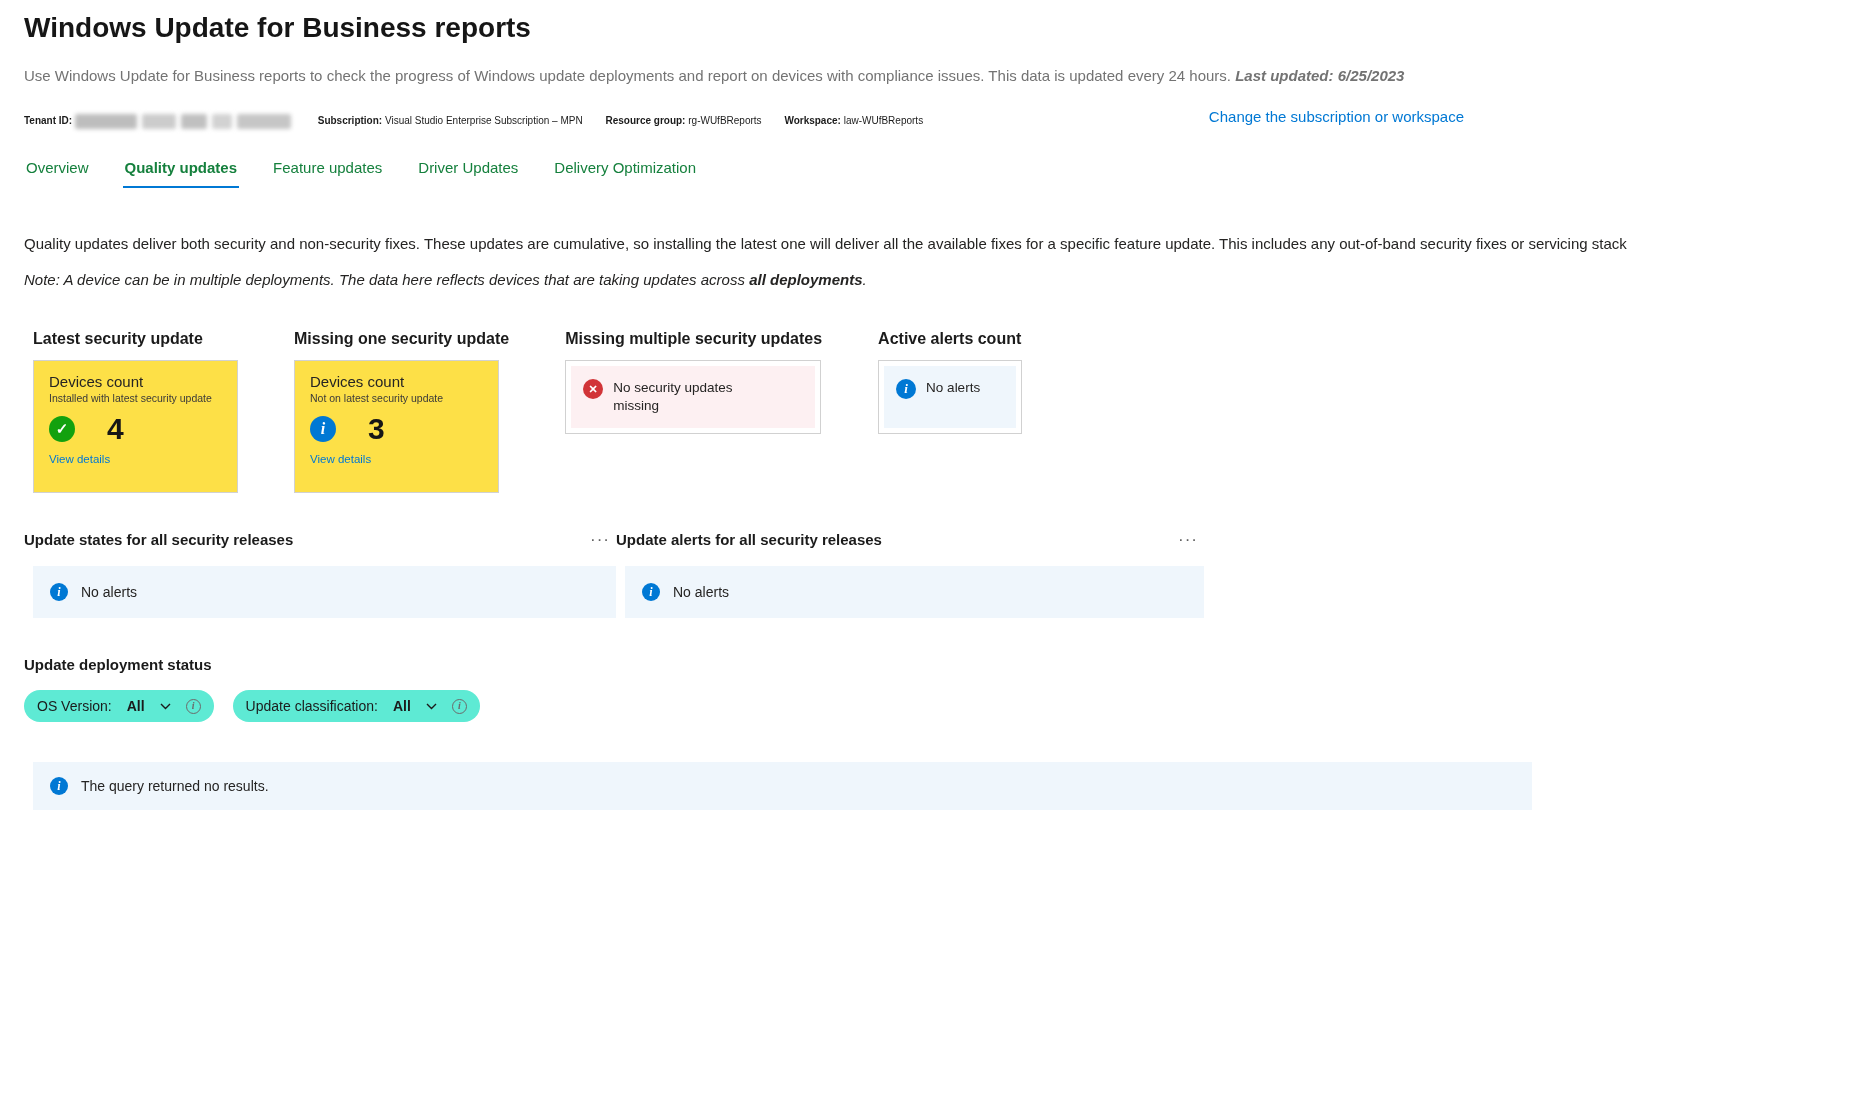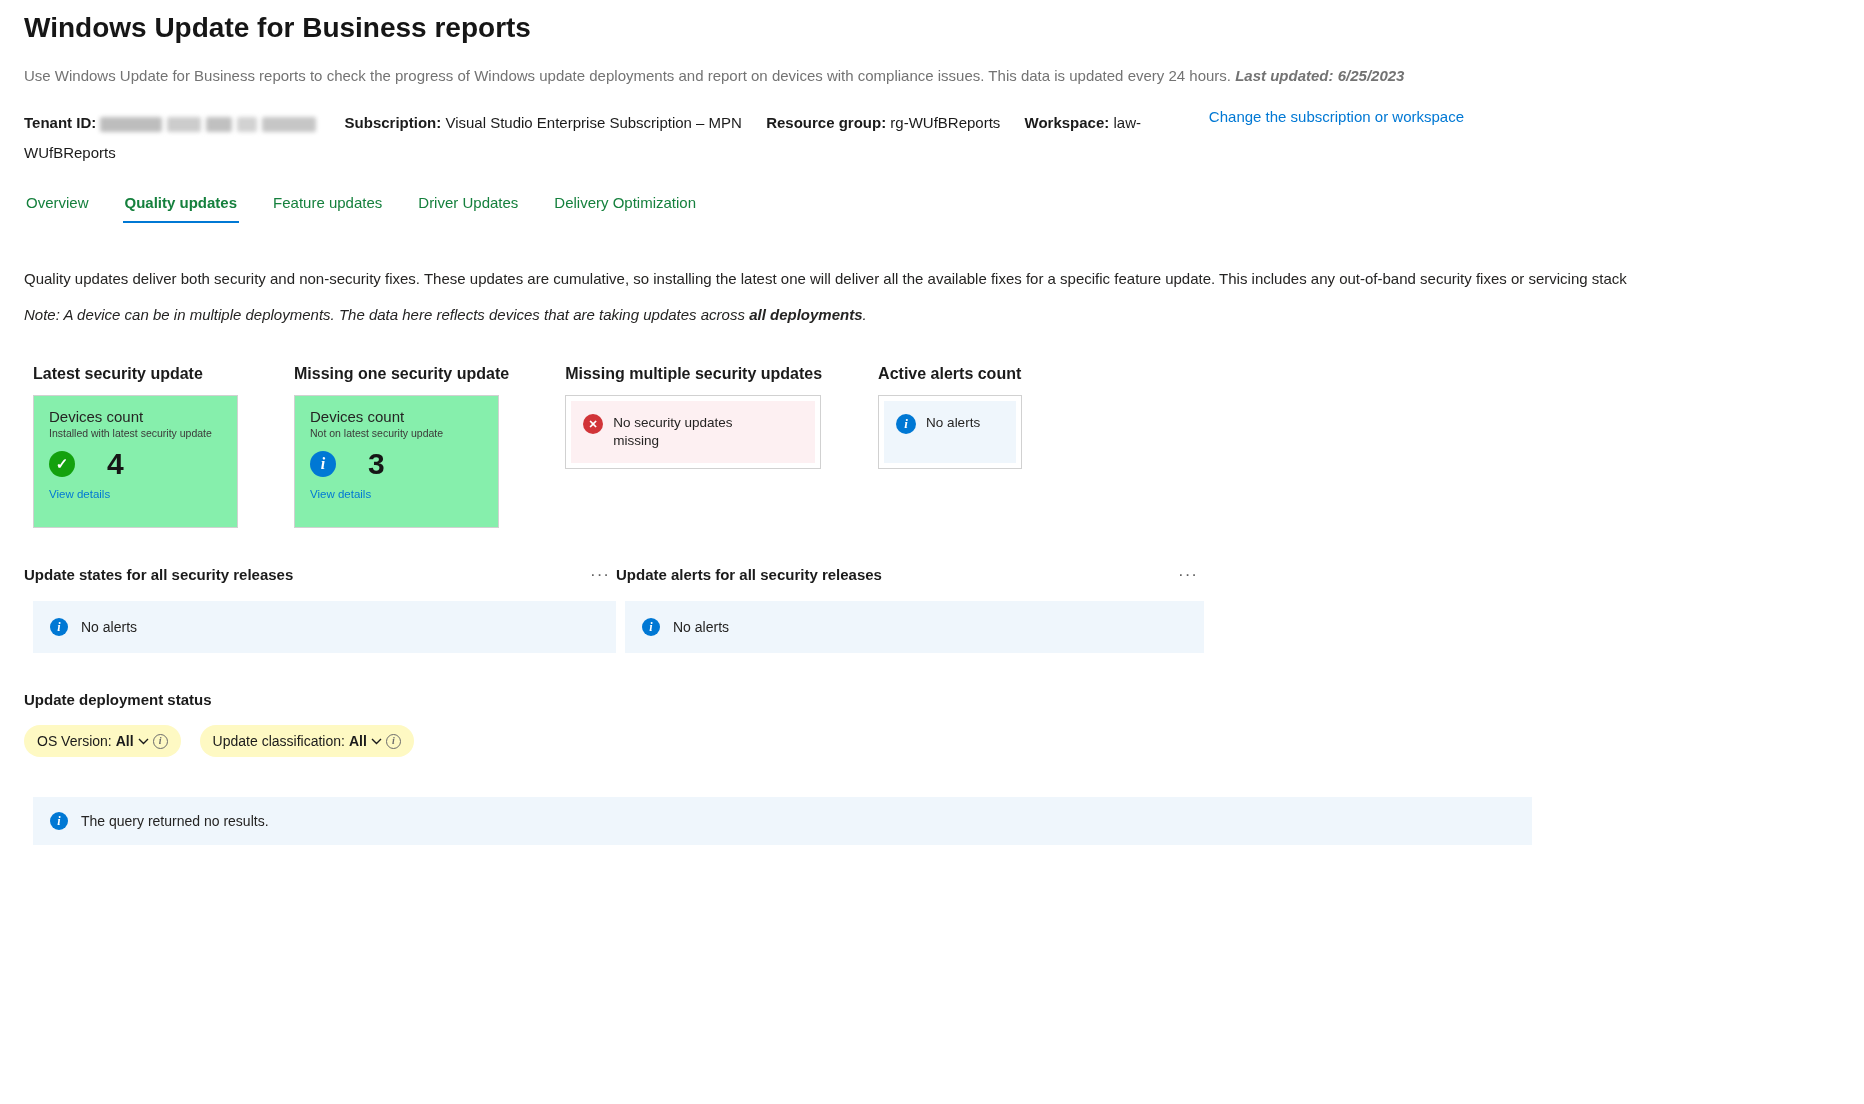--- a/index.html
+++ b/index.html
@@ -14,21 +14,21 @@
   }
   .page { padding: 12px 0 12px 24px; }
 
   
   .page-title { font-size: 28px; font-weight: 700; margin: 0 0 22px 0; color: #161616; }
   .description { font-size: 15px; line-height: 20px; white-space: nowrap; overflow: hidden; color: #737373; }
   .last-updated { font-weight: 700; font-style: italic; }
 
   
   .meta-row { display: flex; justify-content: space-between; align-items: flex-start; width: 1440px; margin-top: 22px; }
-  .meta-left { max-width: 1140px; font-size: 15px; line-height: 30px; }
+  .meta-left { max-width: 1140px; font-size: 10px; line-height: 25px; }
   .meta-item { margin-right: 20px; }
   .meta-label { font-weight: 700; }
   .redacted { display: inline-flex; gap: 5px; filter: blur(2px); vertical-align: middle; margin-right: 4px; }
   .redacted i { display: inline-block; height: 15px; border-radius: 2px; background: #c4c4c4; }
   .redacted i:nth-child(1){ width: 62px; background:#bdbdbd; }
   .redacted i:nth-child(2){ width: 34px; background:#cccccc; }
   .redacted i:nth-child(3){ width: 26px; background:#c0c0c0; }
   .redacted i:nth-child(4){ width: 20px; background:#d2d2d2; }
   .redacted i:nth-child(5){ width: 54px; background:#c6c6c6; }
   .text-link { color: #0078d4; text-decoration: none; font-size: 15px; cursor: pointer; white-space: nowrap; }
@@ -39,21 +39,21 @@
   .tab.active { font-weight: 700; border-bottom: 2px solid #0078d4; }
 
   
   .intro-paragraph { margin-top: 46px; font-size: 15px; line-height: 20px; white-space: nowrap; overflow: hidden; color: #252423; }
   .intro-note { margin-top: 17px; font-size: 15px; font-style: italic; color: #252423; }
   .intro-note b { font-weight: 700; }
 
   
   .cards-row { display: flex; gap: 56px; margin-top: 42px; margin-left: 9px; align-items: flex-start; }
   .card-col h3 { font-size: 16px; font-weight: 700; margin: 0 0 12px 0; color: #1b1b1b; }
-  .metric-card { width: 205px; height: 133px; border: 1px solid #d1d1d1; background: #86efac; padding: 12px 15px; }
+  .metric-card { width: 205px; height: 133px; border: 1px solid #d1d1d1; background: #fde047; padding: 12px 15px; }
   .metric-label { font-size: 15px; color: #252423; }
   .metric-sub { font-size: 10.5px; color: #3b3a39; margin-top: 2px; }
   .metric-row { display: flex; align-items: center; gap: 32px; margin-top: 8px; }
   .metric-value { font-size: 30px; font-weight: 600; color: #161616; }
   .view-link { font-size: 11.5px; color: #0078d4; text-decoration: none; display: inline-block; margin-top: 7px; cursor: pointer; }
 
   .alert-card { border: 1px solid #d1d1d1; background: #fff; padding: 5px; width: 256px; }
   .alert-card.small { width: 144px; }
   .alert-inner { display: flex; gap: 10px; align-items: flex-start; padding: 13px 12px; font-size: 13.5px; line-height: 18px; color: #252423; min-height: 62px; }
   .alert-inner.error-bg { background: #fdf0f2; }
@@ -80,21 +80,21 @@
   .section-col { width: 592px; }
   .section-col.right { width: 588px; }
   .section-title-row { display: flex; justify-content: space-between; align-items: center; }
   .section-title-row h3 { font-size: 15px; font-weight: 700; margin: 0; color: #1b1b1b; }
   .more-btn { background: none; border: none; color: #616161; font-size: 17px; letter-spacing: 1px; cursor: pointer; padding: 2px 6px; line-height: 1; }
   .info-bar { margin-top: 16px; margin-left: 9px; background: #eff6fc; height: 52px; display: flex; align-items: center; gap: 13px; padding: 0 17px; font-size: 14px; color: #252423; }
 
   
   .deploy-title { font-size: 15px; font-weight: 700; margin: 38px 0 0 0; color: #1b1b1b; }
   .pills-row { display: flex; gap: 19px; margin-top: 17px; }
-  .pill { background: #fef9c3; border: none; border-radius: 16px; height: 32px; display: inline-flex; align-items: center; gap: 4px; padding: 0 13px; font-family: inherit; font-size: 14px; color: #1b1b1b; cursor: pointer; }
+  .pill { background: #5eead4; border: none; border-radius: 16px; height: 32px; display: inline-flex; align-items: center; gap: 15px; padding: 0 13px; font-family: inherit; font-size: 14px; color: #1b1b1b; cursor: pointer; }
   .pill .pill-value { font-weight: 700; }
   .chevron-icon { display: inline-flex; align-items: center; }
   .info-outline { width: 15px; height: 15px; border: 1px solid #6b6b6b; border-radius: 50%; color: #6b6b6b; font-size: 10px; line-height: 1; display: inline-flex; align-items: center; justify-content: center; font-family: "Liberation Serif", serif; font-style: italic; font-weight: 700; flex-shrink: 0; }
 
   .bottom-bar { margin-top: 40px; margin-left: 9px; width: 1499px; height: 48px; background: #eff6fc; display: flex; align-items: center; gap: 13px; padding: 0 17px; font-size: 14px; color: #252423; }
 </style>
 </head>
 <body>
 
 <div class="page">

